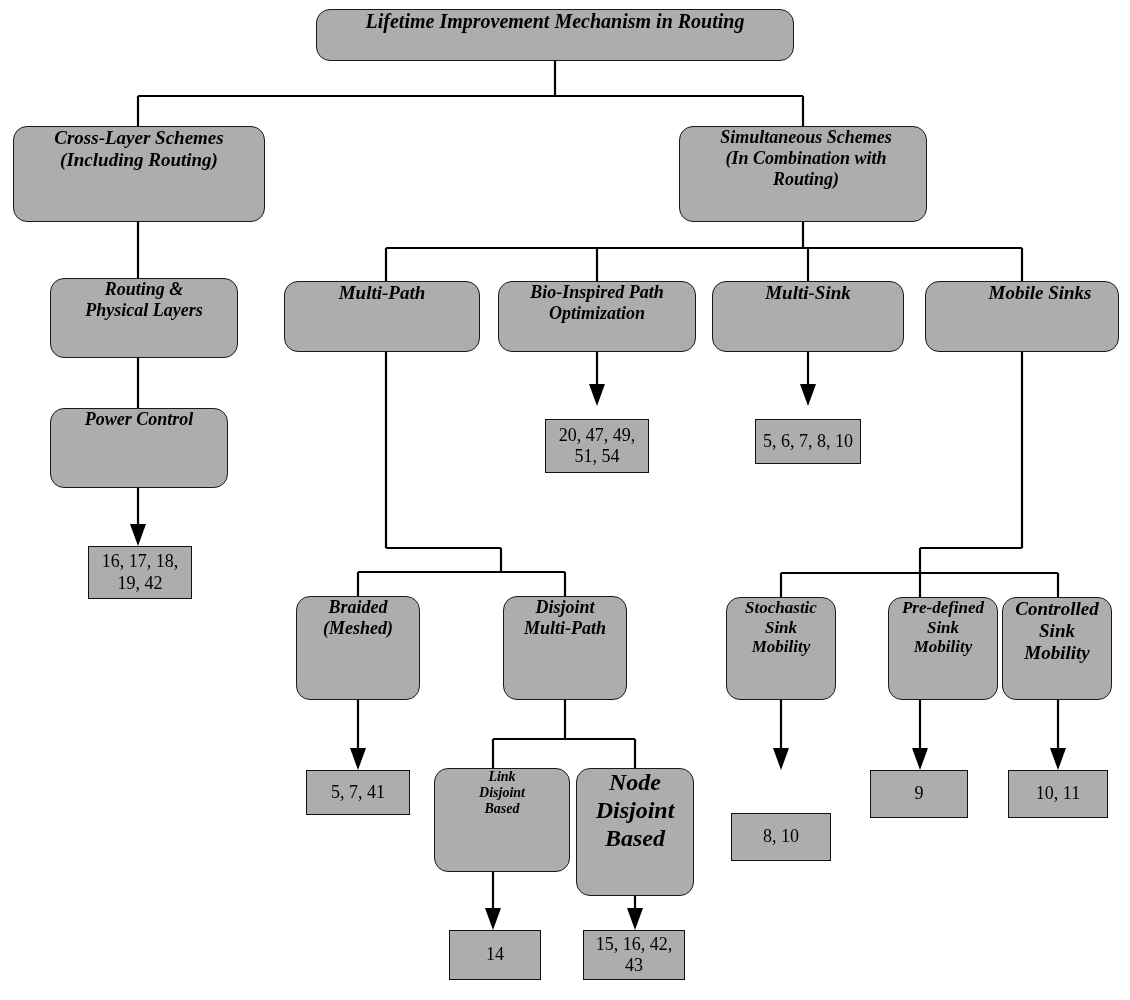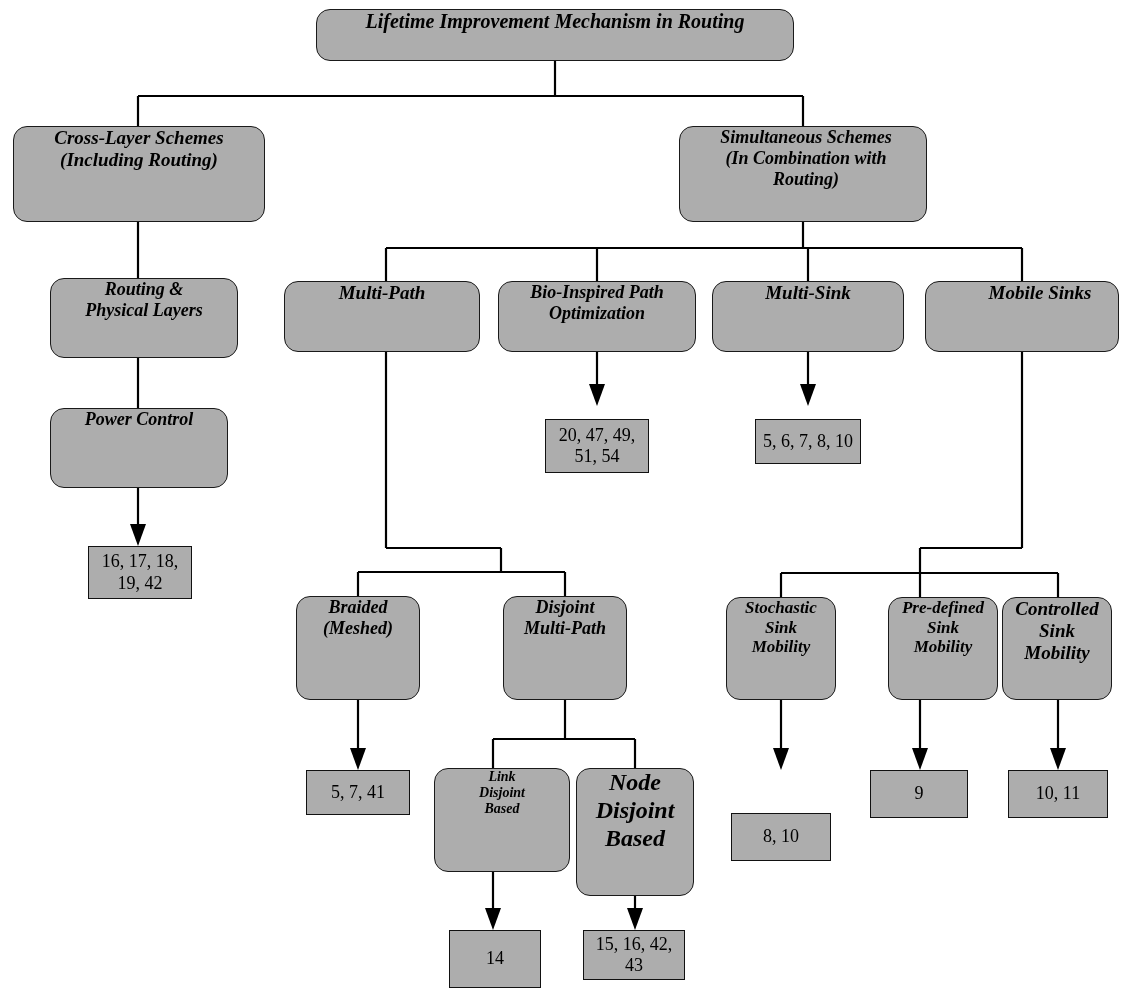--- a/index.html
+++ b/index.html
@@ -188,21 +188,21 @@
 Disjoint
 Based</span>
   </div>
 
   <div class="node" style="left:576px;top:768px;width:118px;height:128px;font-size:24px;">
     <span>Node
 Disjoint
 Based</span>
   </div>
 
-  <div class="refbox" style="left:449px;top:930px;width:92px;height:58px;font-size:18px;">
+  <div class="refbox" style="left:449px;top:930px;width:92px;height:50px;font-size:18px;">
     <span>14</span>
   </div>
 
   <div class="refbox" style="left:583px;top:930px;width:102px;height:50px;font-size:18px;">
     <span>15, 16, 42,
 43</span>
   </div>
 
   <div class="node" style="left:726px;top:597px;width:110px;height:103px;font-size:17px;">
     <span>Stochastic

